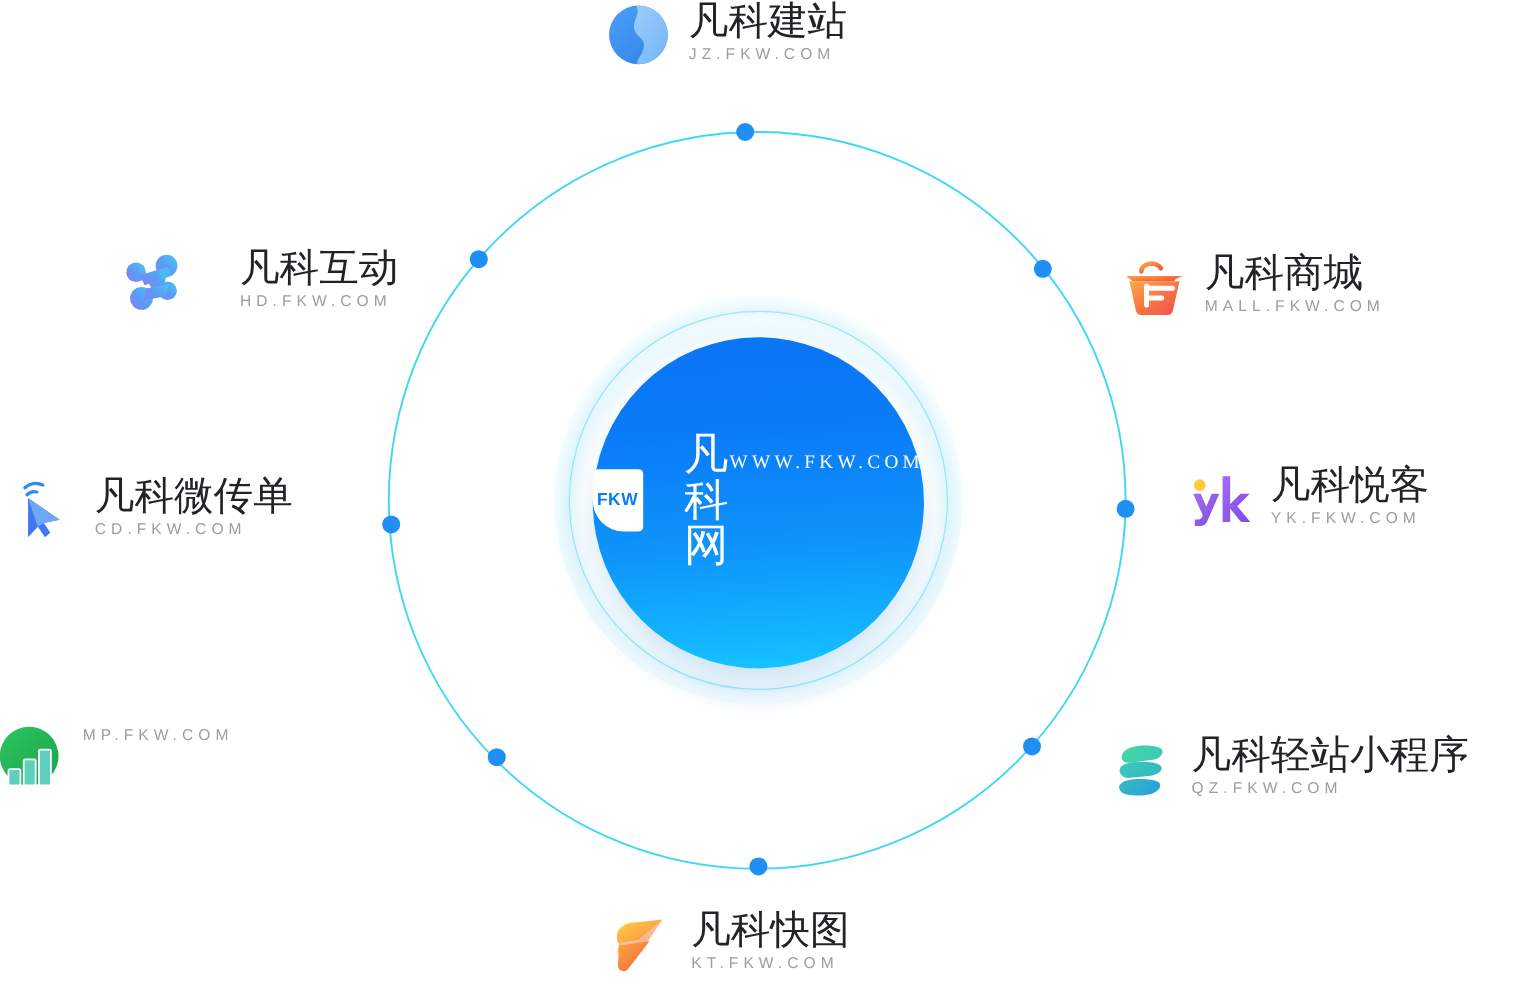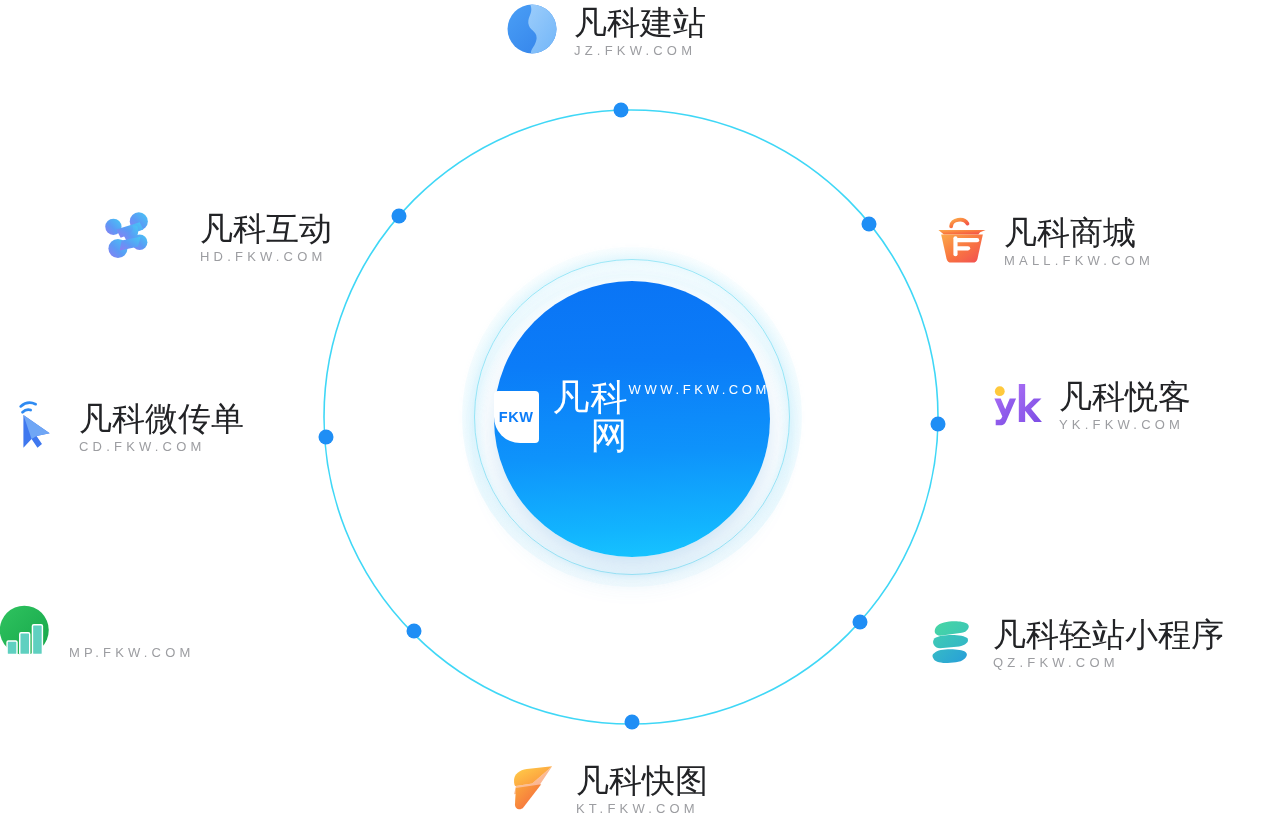--- a/index.html
+++ b/index.html
@@ -103,31 +103,31 @@
   .core-cn {
     color: #ffffff;
     font-size: 37px;
     line-height: 1.02;
     letter-spacing: 1px;
     font-family: "DejaVu Sans", "Liberation Sans", sans-serif;
     font-weight: 400;
   }
   .core-url {
     color: #ffffff;
-    font-size: 13px;
+    font-size: 16px;
     letter-spacing: 3.6px;
-    margin-top: 3px;
-    font-family: Liberation Sans, sans-serif;
+    margin-top: 17px;
+    font-family: Liberation Serif, serif;
   }
 
   
   .node {
     position: absolute;
     display: flex;
-    align-items: flex-end;
+    align-items: flex-start;
     gap: 13px;
     white-space: nowrap;
   }
   .node .icon-wrap {
     width: 58px; height: 58px;
     position: relative;
     flex: 0 0 auto;
   }
   .node .labels { display: flex; flex-direction: column; }
   .node .cn {
@@ -144,21 +144,21 @@
     letter-spacing: 4.2px;
     margin-top: 3px;
     font-family: Liberation Sans, sans-serif;
   }
 
   
   #node-jz   { left: 503px;  top: 0px;   }
   #node-hd   { left: 98px;   top: 206px; gap: 44px; }
   #node-mall { left: 933px;  top: 210px; }
   #node-cd   { left: 8px;    top: 396px; }
-  #node-yk   { left: 988px;  top: 374px; }
+  #node-yk   { left: 988px;  top: 387px; }
   #node-mp   { left: -2px;   top: 602px; }
   #node-qz   { left: 922px;  top: 612px; }
   #node-kt   { left: 505px;  top: 758px; }
 
   
   svg.ic { width: 100%; height: 100%; display: block; }
 </style>
 </head>
 <body>
 

